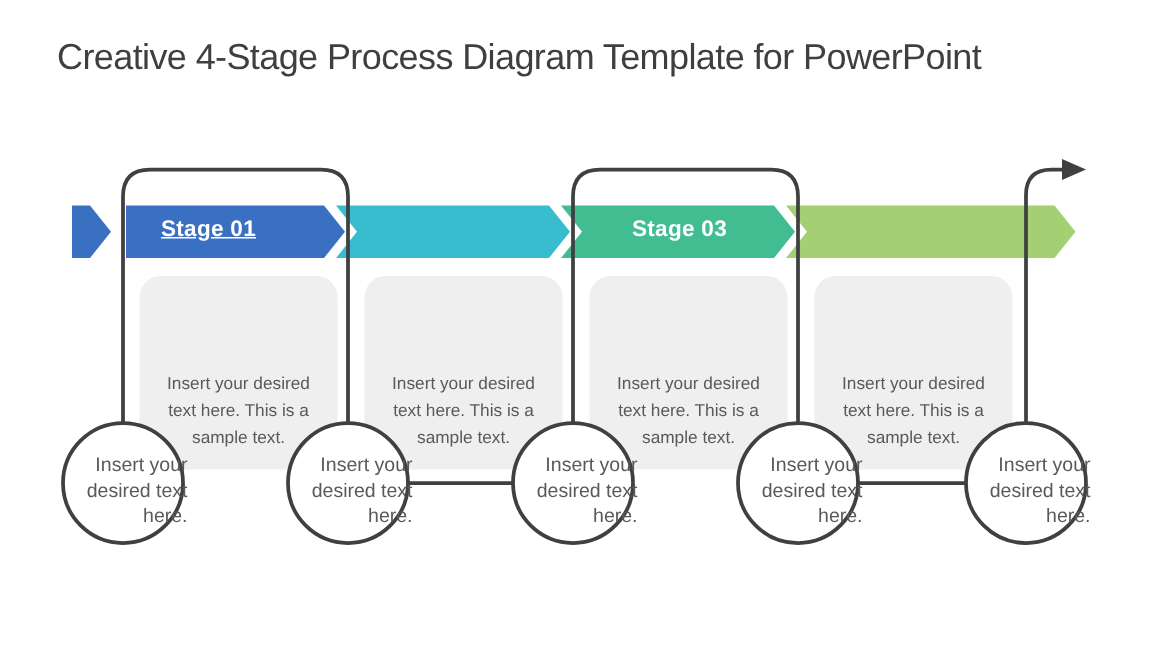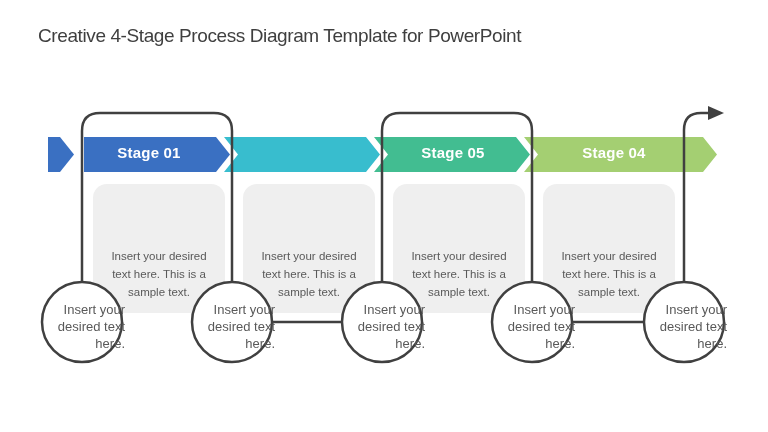--- a/index.html
+++ b/index.html
@@ -14,21 +14,21 @@
   .canvas {
     position: relative;
     width: 768px;
     height: 432px;
     background: #ffffff;
   }
   .title {
     position: absolute;
     left: 38px;
     top: 25px;
-    font-size: 19px;
+    font-size: 24px;
     letter-spacing: -0.4px;
     color: #3f3f3f;
     white-space: nowrap;
   }
   svg.diagram {
     position: absolute;
     left: 0;
     top: 0;
   }
   .banner-label {
@@ -53,21 +53,21 @@
   }
   .circle-text {
     position: absolute;
     top: 301px;
     width: 86px;
     text-align: right;
     color: #595959;
     font-size: 13px;
     line-height: 1.32;
   }
-  .lbl-1 { left: 79px; }
+  .lbl-1 { left: 69px; text-decoration: underline; }
   .lbl-2 { left: 233px; }
   .lbl-3 { left: 383px; }
   .lbl-4 { left: 544px; }
   .card-t-1 { left: 101px; }
   .card-t-2 { left: 251px; }
   .card-t-3 { left: 401px; }
   .card-t-4 { left: 551px; }
   .circ-t-1 { left: 39px; }
   .circ-t-2 { left: 189px; }
   .circ-t-3 { left: 339px; }
@@ -104,22 +104,21 @@
     <polygon points="708,106 708,120 724,113" fill="#404040"></polygon>
 
     <circle cx="82" cy="322" r="40" fill="#ffffff" stroke="#404040" stroke-width="2.5"></circle>
     <circle cx="232" cy="322" r="40" fill="#ffffff" stroke="#404040" stroke-width="2.5"></circle>
     <circle cx="382" cy="322" r="40" fill="#ffffff" stroke="#404040" stroke-width="2.5"></circle>
     <circle cx="532" cy="322" r="40" fill="#ffffff" stroke="#404040" stroke-width="2.5"></circle>
     <circle cx="684" cy="322" r="40" fill="#ffffff" stroke="#404040" stroke-width="2.5"></circle>
   </svg>
 
   <div class="banner-label lbl-1">Stage 01</div>
-  <div class="banner-label lbl-3">Stage 05</div>
-  <div class="banner-label lbl-4">Stage 04</div>
+  <div class="banner-label lbl-3">Stage 03</div>
 
   <div class="card-text card-t-1">Insert your desired text here. This is a sample text.</div>
   <div class="card-text card-t-2">Insert your desired text here. This is a sample text.</div>
   <div class="card-text card-t-3">Insert your desired text here. This is a sample text.</div>
   <div class="card-text card-t-4">Insert your desired text here. This is a sample text.</div>
 
   <div class="circle-text circ-t-1">Insert your desired text here.</div>
   <div class="circle-text circ-t-2">Insert your desired text here.</div>
   <div class="circle-text circ-t-3">Insert your desired text here.</div>
   <div class="circle-text circ-t-4">Insert your desired text here.</div>

